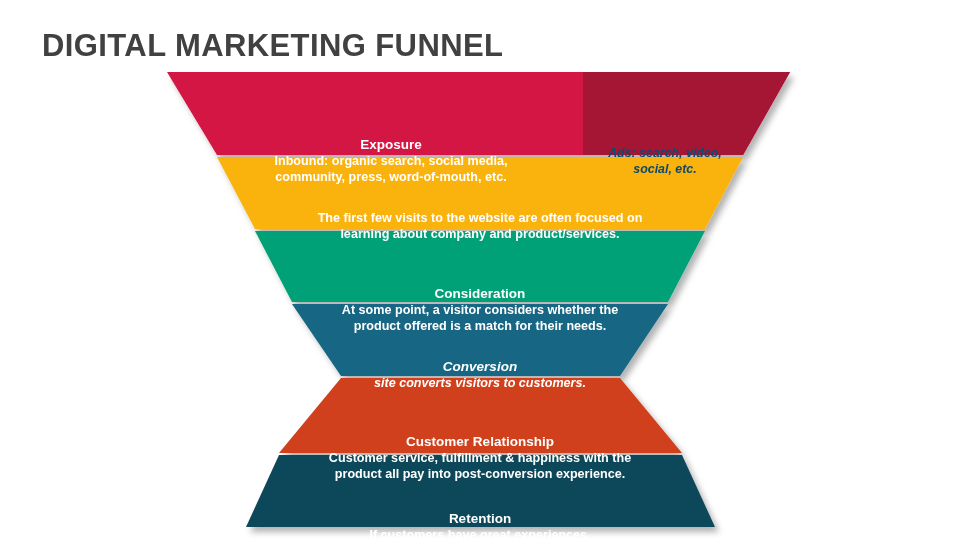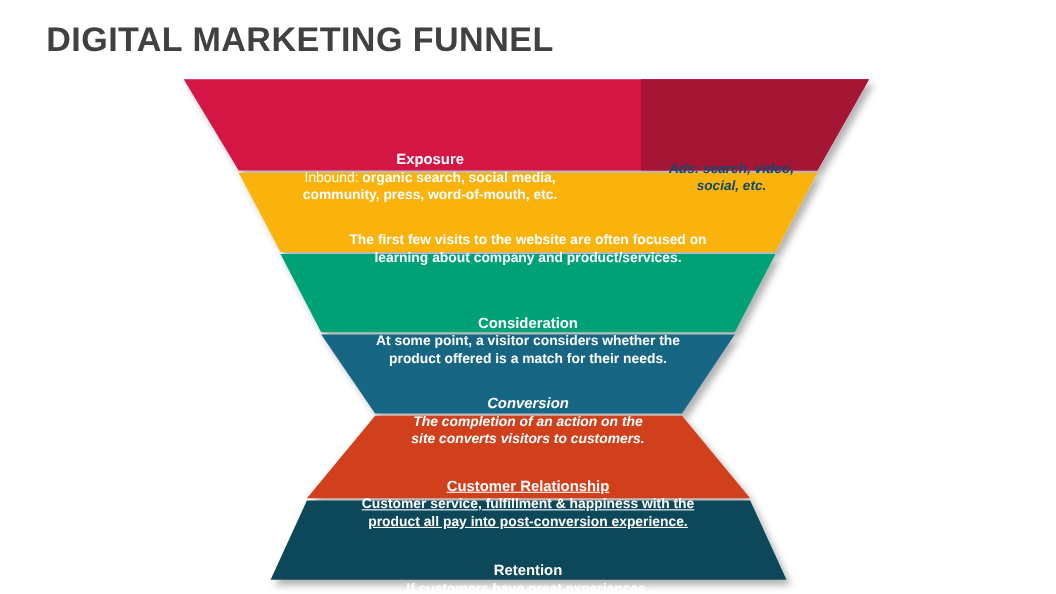--- a/index.html
+++ b/index.html
@@ -8,21 +8,21 @@
     width:960px;height:540px;
     background:#ffffff;
     font-family:"Liberation Sans", sans-serif;
     overflow:hidden;
     position:relative;
   }
   #canvas{position:absolute;inset:0;width:960px;height:540px;}
 
   .page-title{
     position:absolute;
-    left:42px; top:18px;
+    left:42px; top:28px;
     font-size:31px;
     font-weight:bold;
     letter-spacing:0.4px;
     color:#414141;
     white-space:nowrap;
   }
 
   .funnel-svg{
     position:absolute;
     left:0; top:0;
@@ -47,21 +47,21 @@
     font-size:13.5px;
     font-weight:bold;
     display:block;
     margin-bottom:1px;
   }
   .band-body{
     font-size:12.6px;
     font-weight:600;
     display:block;
   }
-  .band-body b{font-weight:normal;text-align:right;}
+  .band-body b{font-weight:bold;text-align:right;}
 
   .ads-text{
     position:absolute;
     text-align:center;
     color:#0c4a6e;
     font-size:12.4px;
     font-style:italic;
     font-weight:600;
     line-height:1.3;
   }
@@ -127,25 +127,24 @@
     </div>
 
     <div class="band-text" style="left:290px; top:237px; width:380px;">
       <span class="band-heading">Consideration</span>
       <span class="band-body">At some point, a visitor considers whether the</span>
       <span class="band-body">product offered is a match for their needs.</span>
     </div>
 
     <div class="band-text" style="left:320px; top:310px; width:320px;font-style:italic;">
       <span class="band-heading">Conversion</span>
-      <span class="band-body">The completion of an action on the</span>
       <span class="band-body">site converts visitors to customers.</span>
     </div>
 
-    <div class="band-text" style="left:288px; top:385px; width:384px;text-decoration:underline;">
+    <div class="band-text" style="left:288px; top:385px; width:384px;">
       <span class="band-heading">Customer Relationship</span>
       <span class="band-body">Customer service, fulfillment &amp; happiness with the</span>
       <span class="band-body">product all pay into post-conversion experience.</span>
     </div>
 
     <div class="band-text" style="left:290px; top:462px; width:380px;">
       <span class="band-heading">Retention</span>
       <span class="band-body">If customers have great experiences,</span>
       <span class="band-body">they often return/stay.</span>
     </div>

